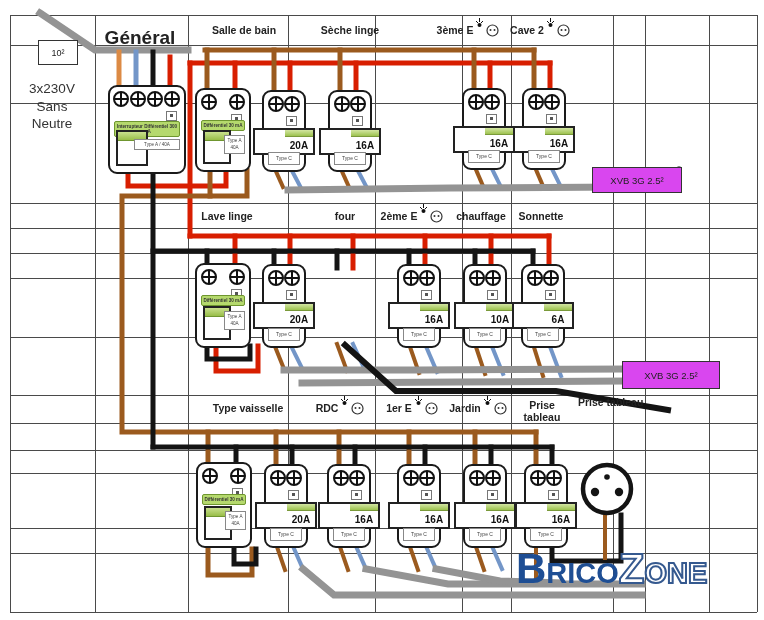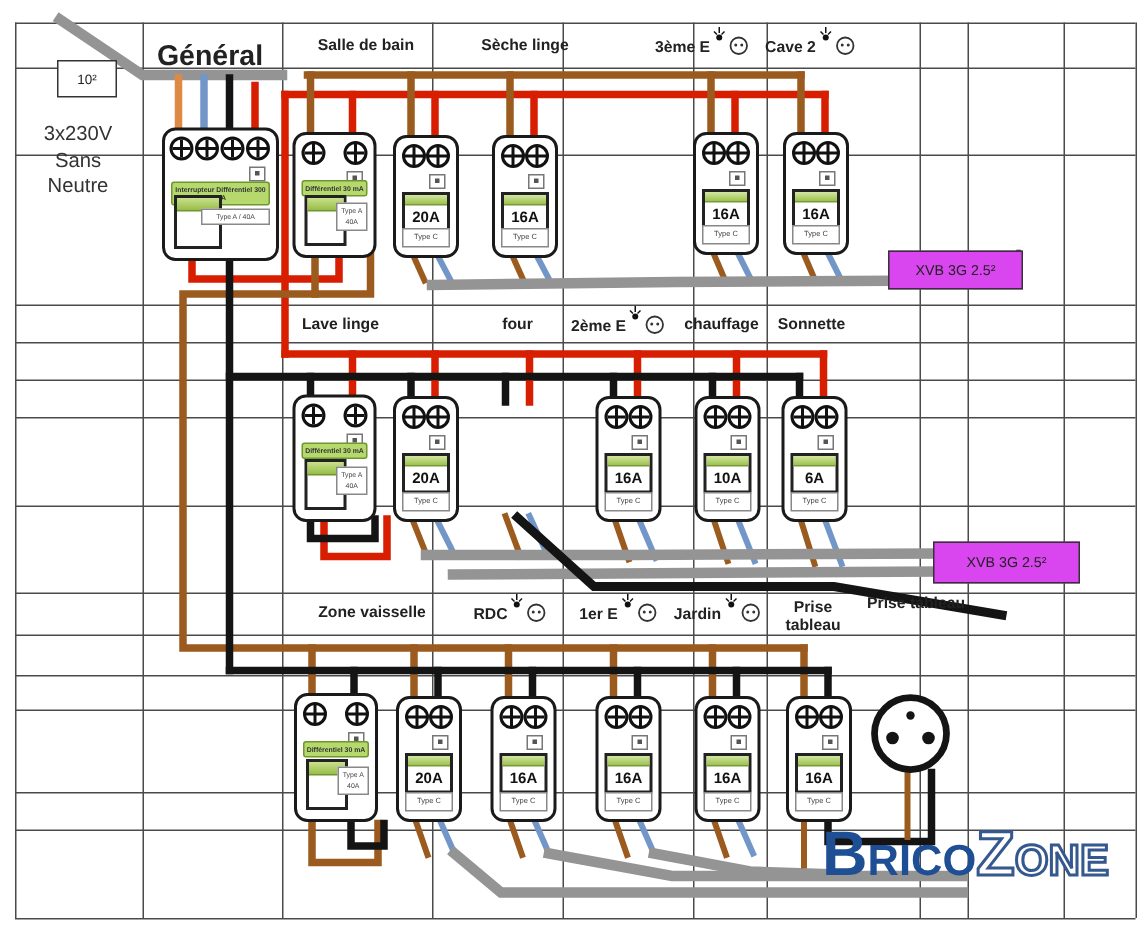--- a/index.html
+++ b/index.html
@@ -12,21 +12,21 @@
   
   #wires{position:absolute;left:0;top:0;z-index:2;}
   
   .brk{position:absolute;background:#fff;border:2px solid #1a1a1a;border-radius:9px;z-index:5;}
   .t{position:absolute;top:4px;width:12px;height:12px;border:2px solid #111;border-radius:50%;background:#fff;}
   .t::before{content:"";position:absolute;left:50%;top:0;bottom:0;width:2px;margin-left:-1px;background:#111;}
   .t::after{content:"";position:absolute;top:50%;left:0;right:0;height:2px;margin-top:-1px;background:#111;}
   .tl{left:4px;} .tr{right:4px;}
   .test{position:absolute;top:24px;right:7px;width:9px;height:8px;border:1px solid #777;background:#fff;}
   .test::after{content:"";position:absolute;left:3px;top:2px;width:3px;height:3px;background:#555;}
-  .rate{position:absolute;top:36px;left:50%;transform:translateX(-50%);width:28px;border:2px solid #222;background:#fff;}
+  .rate{position:absolute;top:36px;left:50%;transform:translateX(-50%);width:28px;border:2px solid #222;background:#fff;padding-left:30px;}
   .rate .strip{height:6px;background:linear-gradient(#d3e6a2,#9dc24f);border-bottom:1px solid #7a9a3a;}
   .rate .val{display:block;font-size:10px;font-weight:bold;text-align:center;padding:3px 0 2px;color:#111;}
   .typ{position:absolute;bottom:5px;left:50%;transform:translateX(-50%);width:30px;height:11px;border:1px solid #888;
     font-size:5px;text-align:center;line-height:11px;color:#444;background:#fff;}
   
   .band{position:absolute;top:30px;left:4px;right:4px;background:#b5d96d;border:1px solid #6f962f;border-radius:2px;
     font-size:4.6px;font-weight:bold;color:#333;text-align:center;padding:2px 0;}
   .sw{position:absolute;left:6px;bottom:6px;width:24px;height:30px;border:2px solid #222;background:#fff;}
   .sw::before{content:"";display:block;height:8px;background:linear-gradient(#c9e08d,#98bd48);border-bottom:1px solid #6f962f;}
   .dtyp{position:absolute;right:4px;bottom:16px;width:19px;border:1px solid #888;background:#fff;
@@ -42,21 +42,21 @@
   .title{font-size:19px;}
   .cablebox{position:absolute;z-index:6;background:#d946ef;border:1px solid #333;font-size:9.5px;color:#222;
     display:flex;align-items:center;justify-content:center;}
   .freetext{position:absolute;z-index:6;font-weight:bold;color:#222;}
   .supply{position:absolute;z-index:6;left:12px;top:80px;width:80px;text-align:center;
     font-size:13.5px;color:#333;line-height:1.3;}
   .sizebox{position:absolute;z-index:6;left:38px;top:40px;width:38px;height:23px;background:#fff;border:1px solid #333;
     font-size:9px;display:flex;align-items:center;justify-content:center;color:#222;}
   
   #logo{position:absolute;left:516px;top:548px;z-index:9;font-weight:bold;font-variant:small-caps;
-    font-size:42px;letter-spacing:0px;line-height:1;white-space:nowrap;margin-left:32px;}
+    font-size:42px;letter-spacing:0px;line-height:1;white-space:nowrap;}
   #logo .p1{color:#1e4e94;}
   #logo .p2{color:#ffffff;-webkit-text-stroke:2px #35598f;text-shadow:0 0 1px #35598f;}
 </style>
 </head>
 <body>
 
 <div id="canvas">
 
   <div>
     <div class="gl h" style="top:15px"></div>
@@ -235,21 +235,21 @@
           <line x1="1" y1="3" x2="3" y2="5" stroke="#111" stroke-width="1"></line>
           <line x1="8" y1="3" x2="6" y2="5" stroke="#111" stroke-width="1"></line>
         </svg></span><span class="ic"><svg width="13" height="13">
           <circle cx="6.5" cy="6.5" r="5.5" fill="none" stroke="#333" stroke-width="1.2"></circle>
           <circle cx="4.5" cy="6" r="1" fill="#333"></circle>
           <circle cx="8.5" cy="6" r="1" fill="#333"></circle>
         </svg></span></div>
   <div class="lbl" style="left:421px;top:210px">chauffage</div>
   <div class="lbl" style="left:481px;top:210px">Sonnette</div>
 
-  <div class="lbl" style="left:188px;top:402px">Zone vaisselle</div>
+  <div class="lbl" style="left:188px;top:402px">Type vaisselle</div>
   <div class="lbl" style="left:280px;top:402px"><span>RDC</span><span class="ic raise"><svg width="9" height="11">
           <circle cx="4.5" cy="7" r="2" fill="#111"></circle>
           <line x1="4.5" y1="0" x2="4.5" y2="4" stroke="#111" stroke-width="1"></line>
           <line x1="1" y1="3" x2="3" y2="5" stroke="#111" stroke-width="1"></line>
           <line x1="8" y1="3" x2="6" y2="5" stroke="#111" stroke-width="1"></line>
         </svg></span><span class="ic"><svg width="13" height="13">
           <circle cx="6.5" cy="6.5" r="5.5" fill="none" stroke="#333" stroke-width="1.2"></circle>
           <circle cx="4.5" cy="6" r="1" fill="#333"></circle>
           <circle cx="8.5" cy="6" r="1" fill="#333"></circle>
         </svg></span></div>

